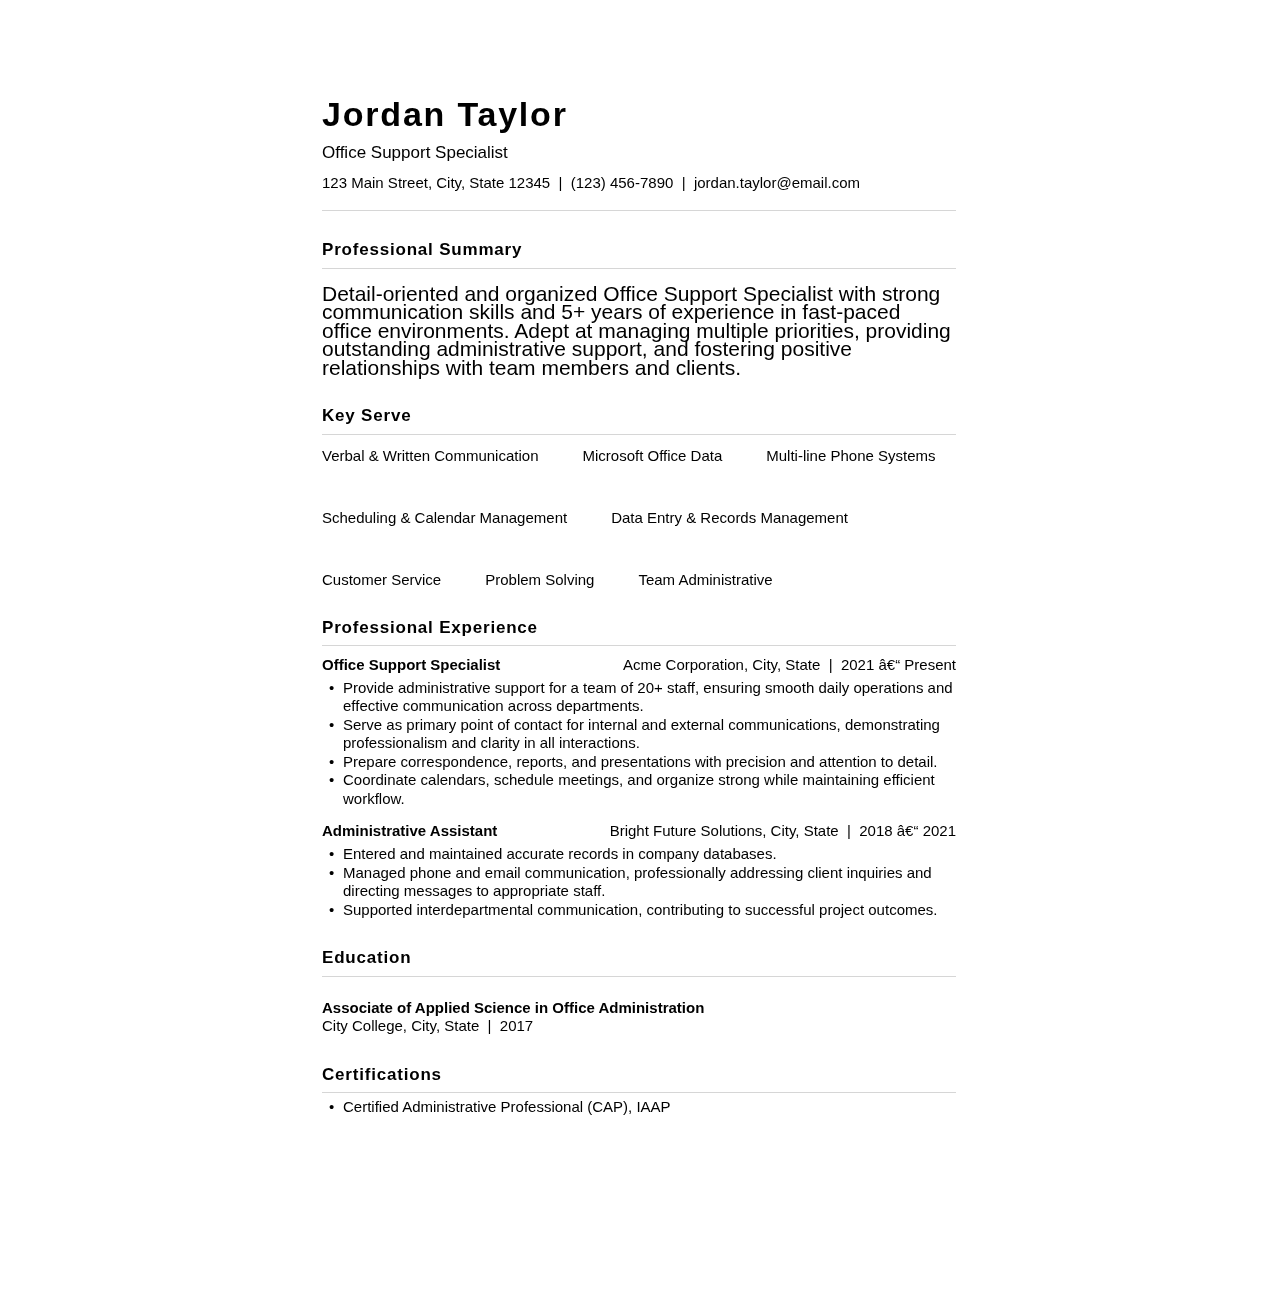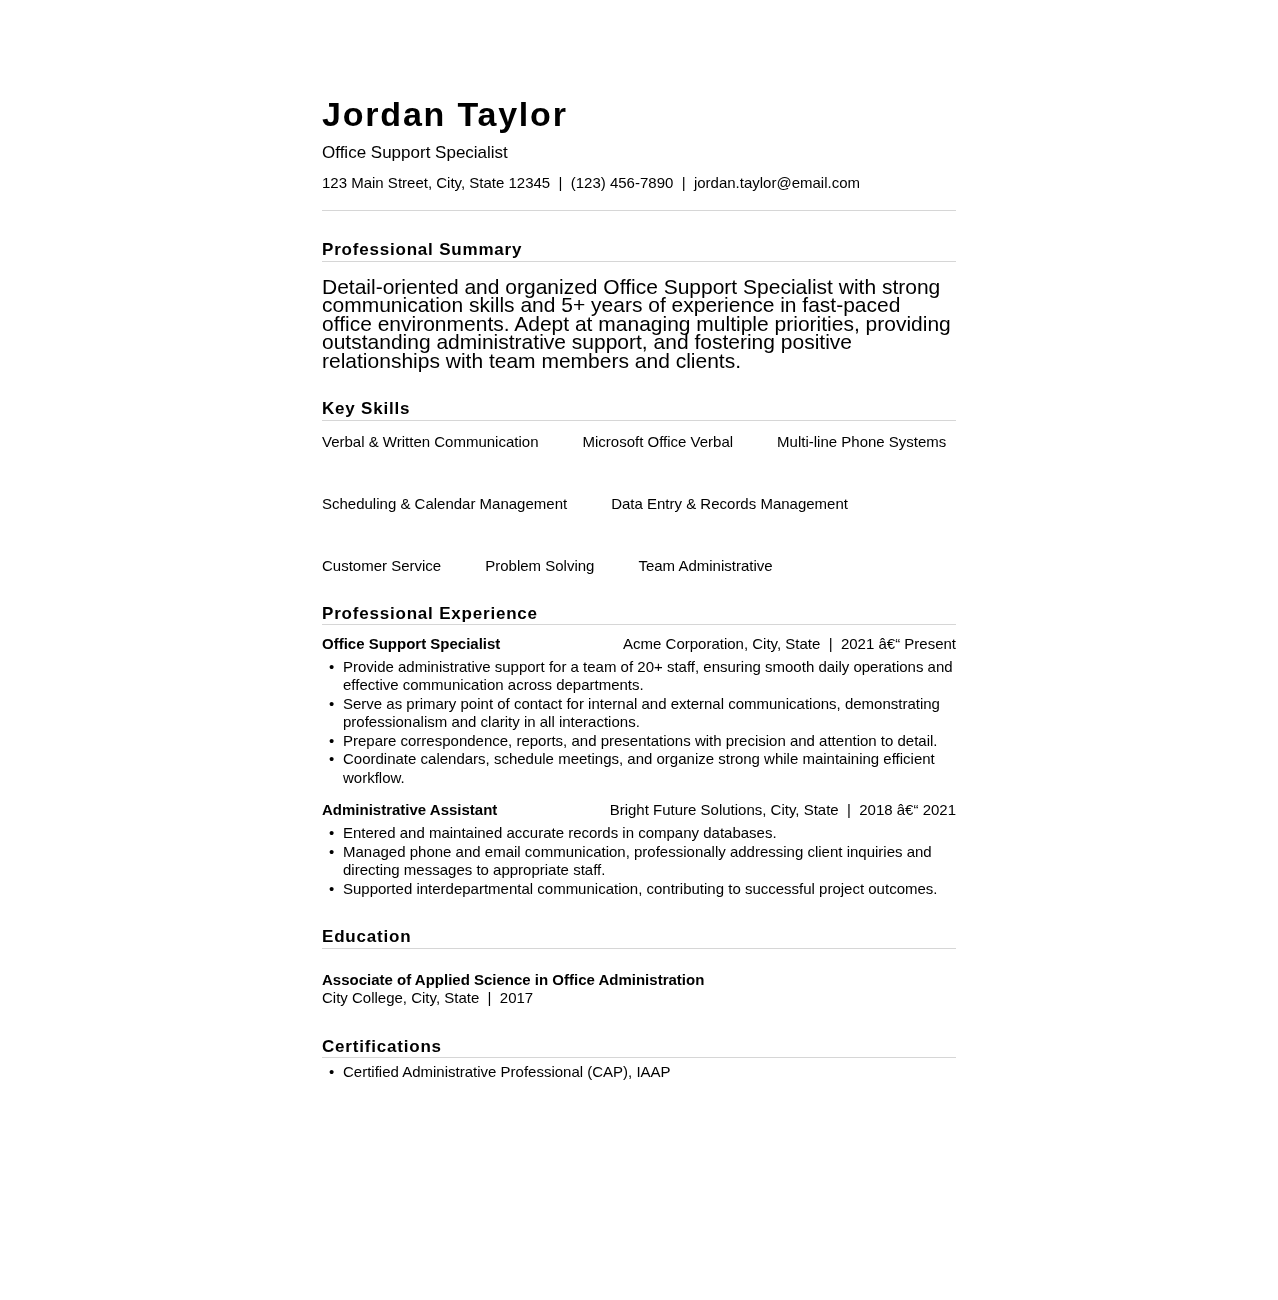--- a/index.html
+++ b/index.html
@@ -39,20 +39,21 @@
     border: none;
     border-top: 1px solid #d6d6d6;
     margin: 19px 0 0 0;
   }
   
   h2.section-heading {
     font-size: 17px;
     font-weight: bold;
     letter-spacing: 0.8px;
     margin: 29px 0 0 0;
+    padding-bottom: 7px;
     border-bottom: 1px solid #d6d6d6;
     line-height: 1.2;
   }
   
   .body-text {
     font-size: 21px;
     line-height: 18.5px;
     margin: 16px 0 0 0;
   }
   
@@ -120,24 +121,24 @@
     <div class="contact">123 Main Street, City, State 12345  |  (123) 456-7890  |  jordan.taylor@email.com</div>
     <hr class="header-rule">
   </header>
 
   <section>
     <h2 class="section-heading">Professional Summary</h2>
     <p class="body-text">Detail-oriented and organized Office Support Specialist with strong communication skills and 5+ years of experience in fast-paced office environments. Adept at managing multiple priorities, providing outstanding administrative support, and fostering positive relationships with team members and clients.</p>
   </section>
 
   <section>
-    <h2 class="section-heading">Key Skills</h2>
+    <h2 class="section-heading">Key Serve</h2>
     <div class="skills-list">
       <span>Verbal &amp; Written Communication</span>
-      <span>Microsoft Office Verbal</span>
+      <span>Microsoft Office Data</span>
       <span>Multi-line Phone Systems</span>
       <span>Scheduling &amp; Calendar Management</span>
       <span>Data Entry &amp; Records Management</span>
       <span>Customer Service</span>
       <span>Problem Solving</span>
       <span>Team Administrative</span>
     </div>
   </section>
 
   <section>

